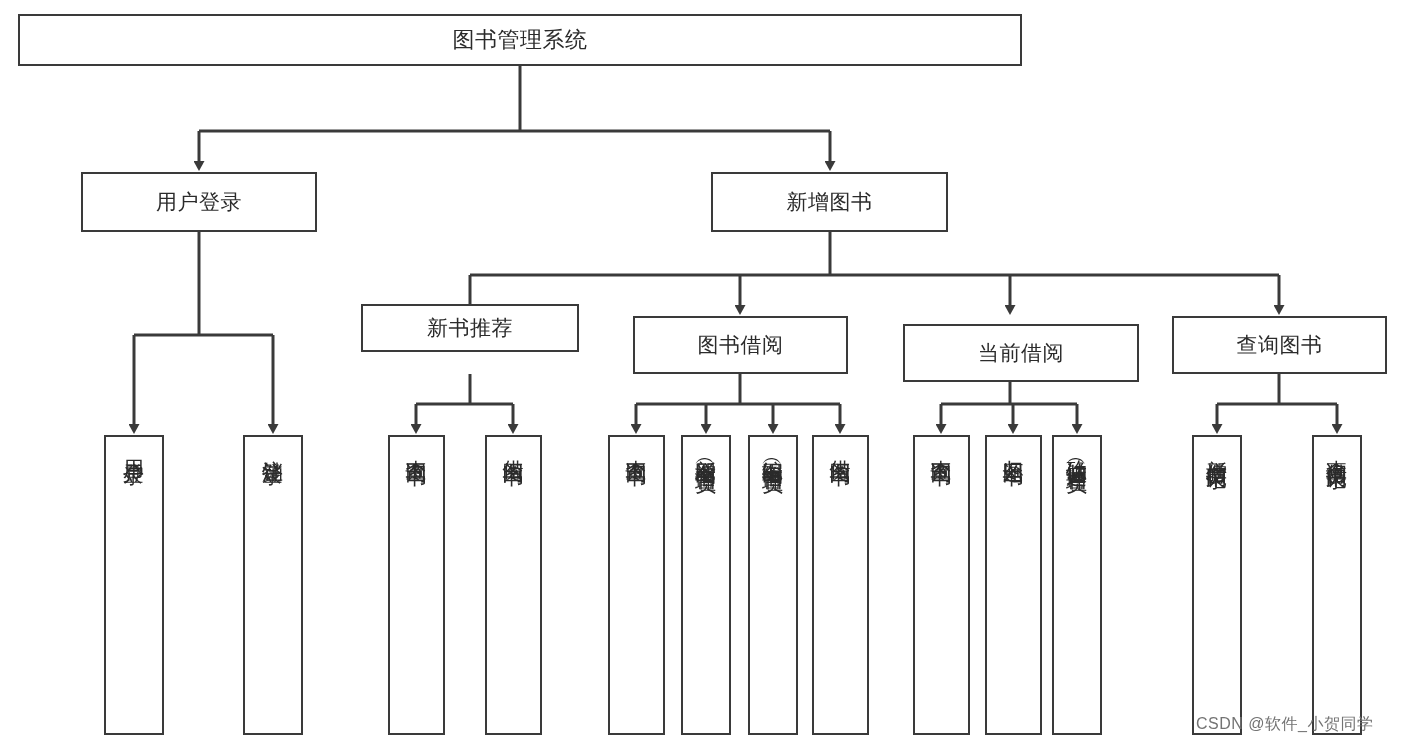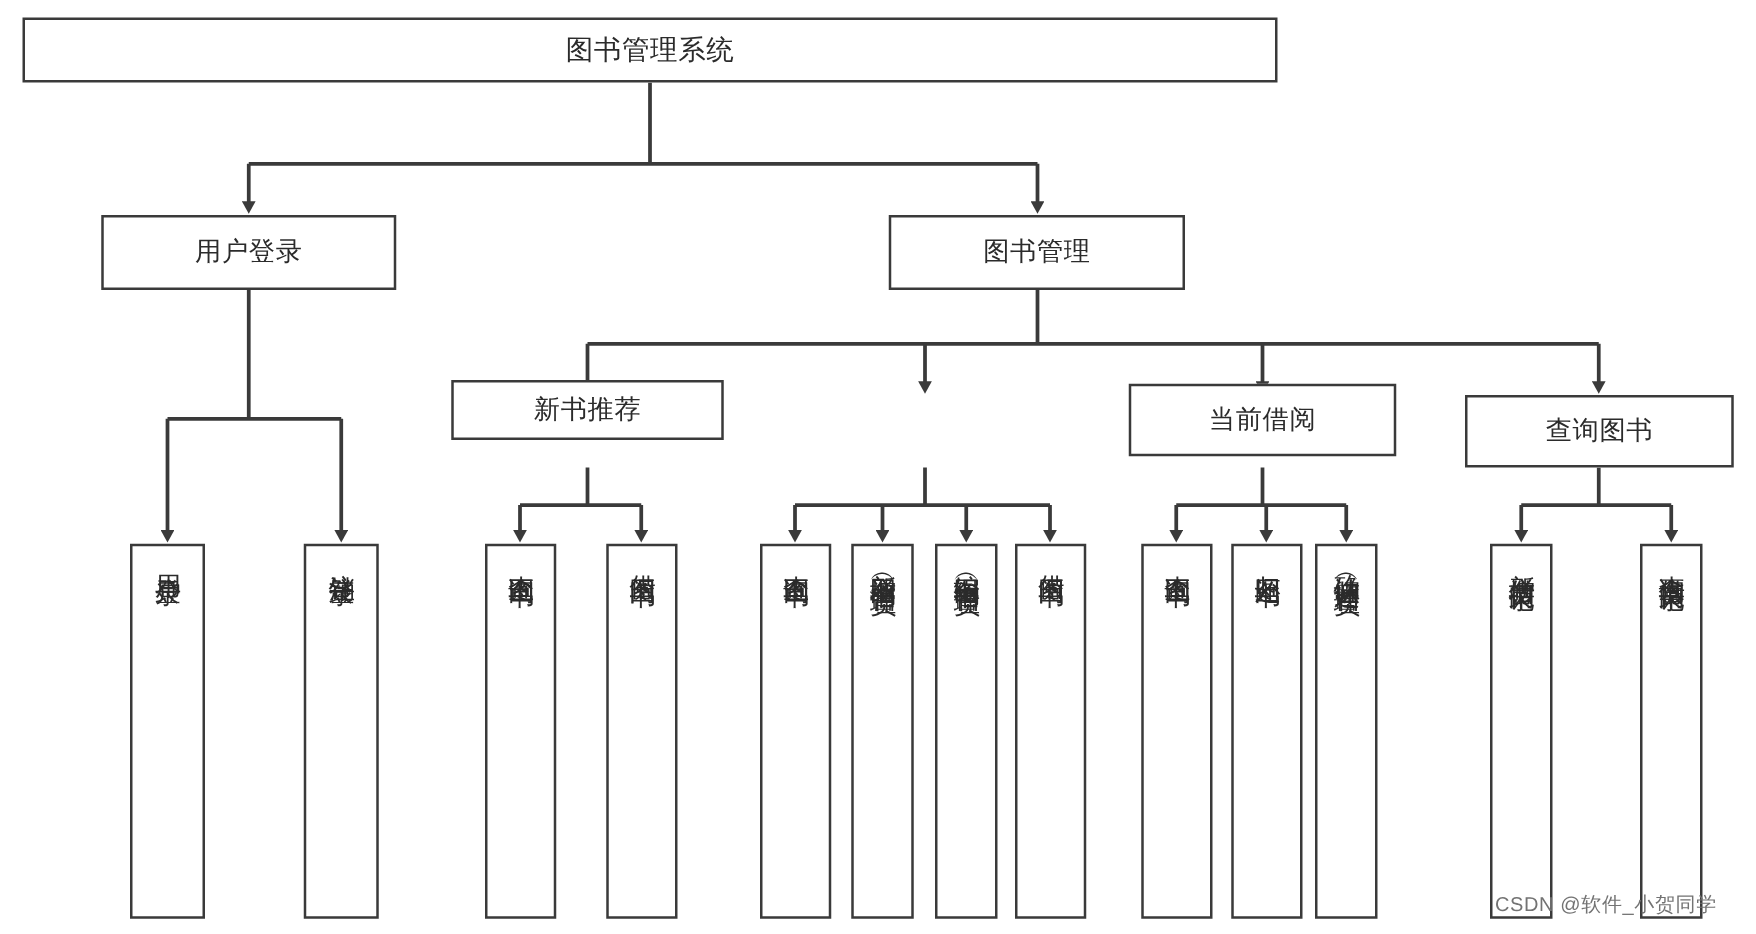--- a/index.html
+++ b/index.html
@@ -129,27 +129,30 @@
   </svg>
 
   <div class="node h root" style="left:18px; top:14px; width:1004px; height:52px;">
     <span class="lbl">图书管理系统</span>
   </div>
 
   <div class="node h" style="left:81px; top:172px; width:236px; height:60px;">
     <span class="lbl">用户登录</span>
   </div>
   <div class="node h" style="left:711px; top:172px; width:237px; height:60px;">
-    <span class="lbl">图书管理</span>
+    <span class="lbl">新增图书</span>
   </div>
 
   <div class="node h" style="left:361px; top:304px; width:218px; height:48px;">
     <span class="lbl">新书推荐</span>
   </div>
-  <div class="node h" style="left:903px; top:307px; width:214px; height:58px;">
+  <div class="node h" style="left:633px; top:316px; width:215px; height:58px;">
+    <span class="lbl">图书借阅</span>
+  </div>
+  <div class="node h" style="left:903px; top:324px; width:236px; height:58px;">
     <span class="lbl">当前借阅</span>
   </div>
   <div class="node h" style="left:1172px; top:316px; width:215px; height:58px;">
     <span class="lbl">查询图书</span>
   </div>
 
   <div class="node v" style="left:104px; top:435px; width:60px; height:300px;">
     <span class="lbl">用户登录</span>
   </div>
   <div class="node v" style="left:243px; top:435px; width:60px; height:300px;">

